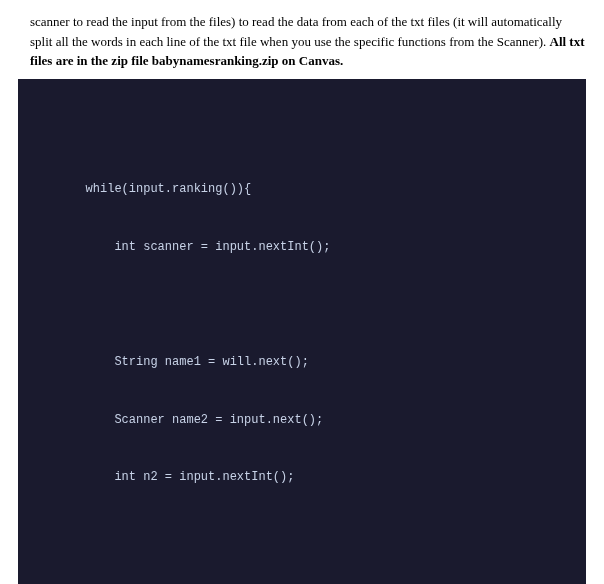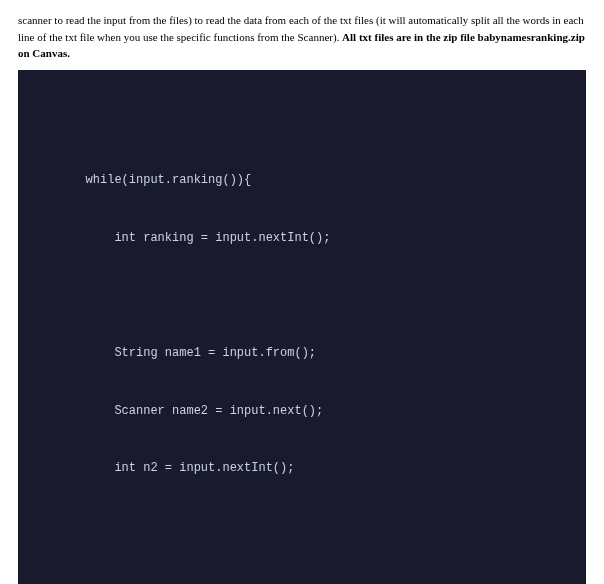--- a/index.html
+++ b/index.html
@@ -12,23 +12,24 @@
       background: #ffffff;
       font-family: Georgia, 'Times New Roman', Times, serif;
       font-size: 13px;
       color: #000000;
       width: 604px;
       min-height: 584px;
       padding: 12px 18px 18px 18px;
     }
 
     .intro-text {
-      font-size: 11px;
+      font-size: 13px;
       line-height: 1.5;
       margin-bottom: 8px;
+      margin-left: 12px;
     }
 
     .intro-text strong {
       font-weight: bold;
     }
 
     .code-block {
       background: #1a1a2e;
       color: #c8d3e8;
       font-family: 'Courier New', Courier, monospace;
@@ -46,23 +47,23 @@
 </head>
 <body>
 
 <p class="intro-text">
   <span>scanner to read the input from the files) to read the data from each of the txt files (it will automatically split all the words in each line of the txt file when you use the specific functions from the Scanner). </span><strong>All txt files are in the zip file babynamesranking.zip on Canvas.</strong>
 </p>
 
 <div class="code-block">
   <span class="code-line">&nbsp;</span>
   <span class="code-line">        while(input.ranking()){</span>
-  <span class="code-line">            int ranking = input.nextInt();</span>
+  <span class="code-line">            int scanner = input.nextInt();</span>
   <span class="code-line">&nbsp;</span>
-  <span class="code-line">            String name1 = input.from();</span>
+  <span class="code-line">            String name1 = will.next();</span>
   <span class="code-line">            Scanner name2 = input.next();</span>
   <span class="code-line">            int n2 = input.nextInt();</span>
   
   
   
   
   
 </div>
 
 </body></html>

